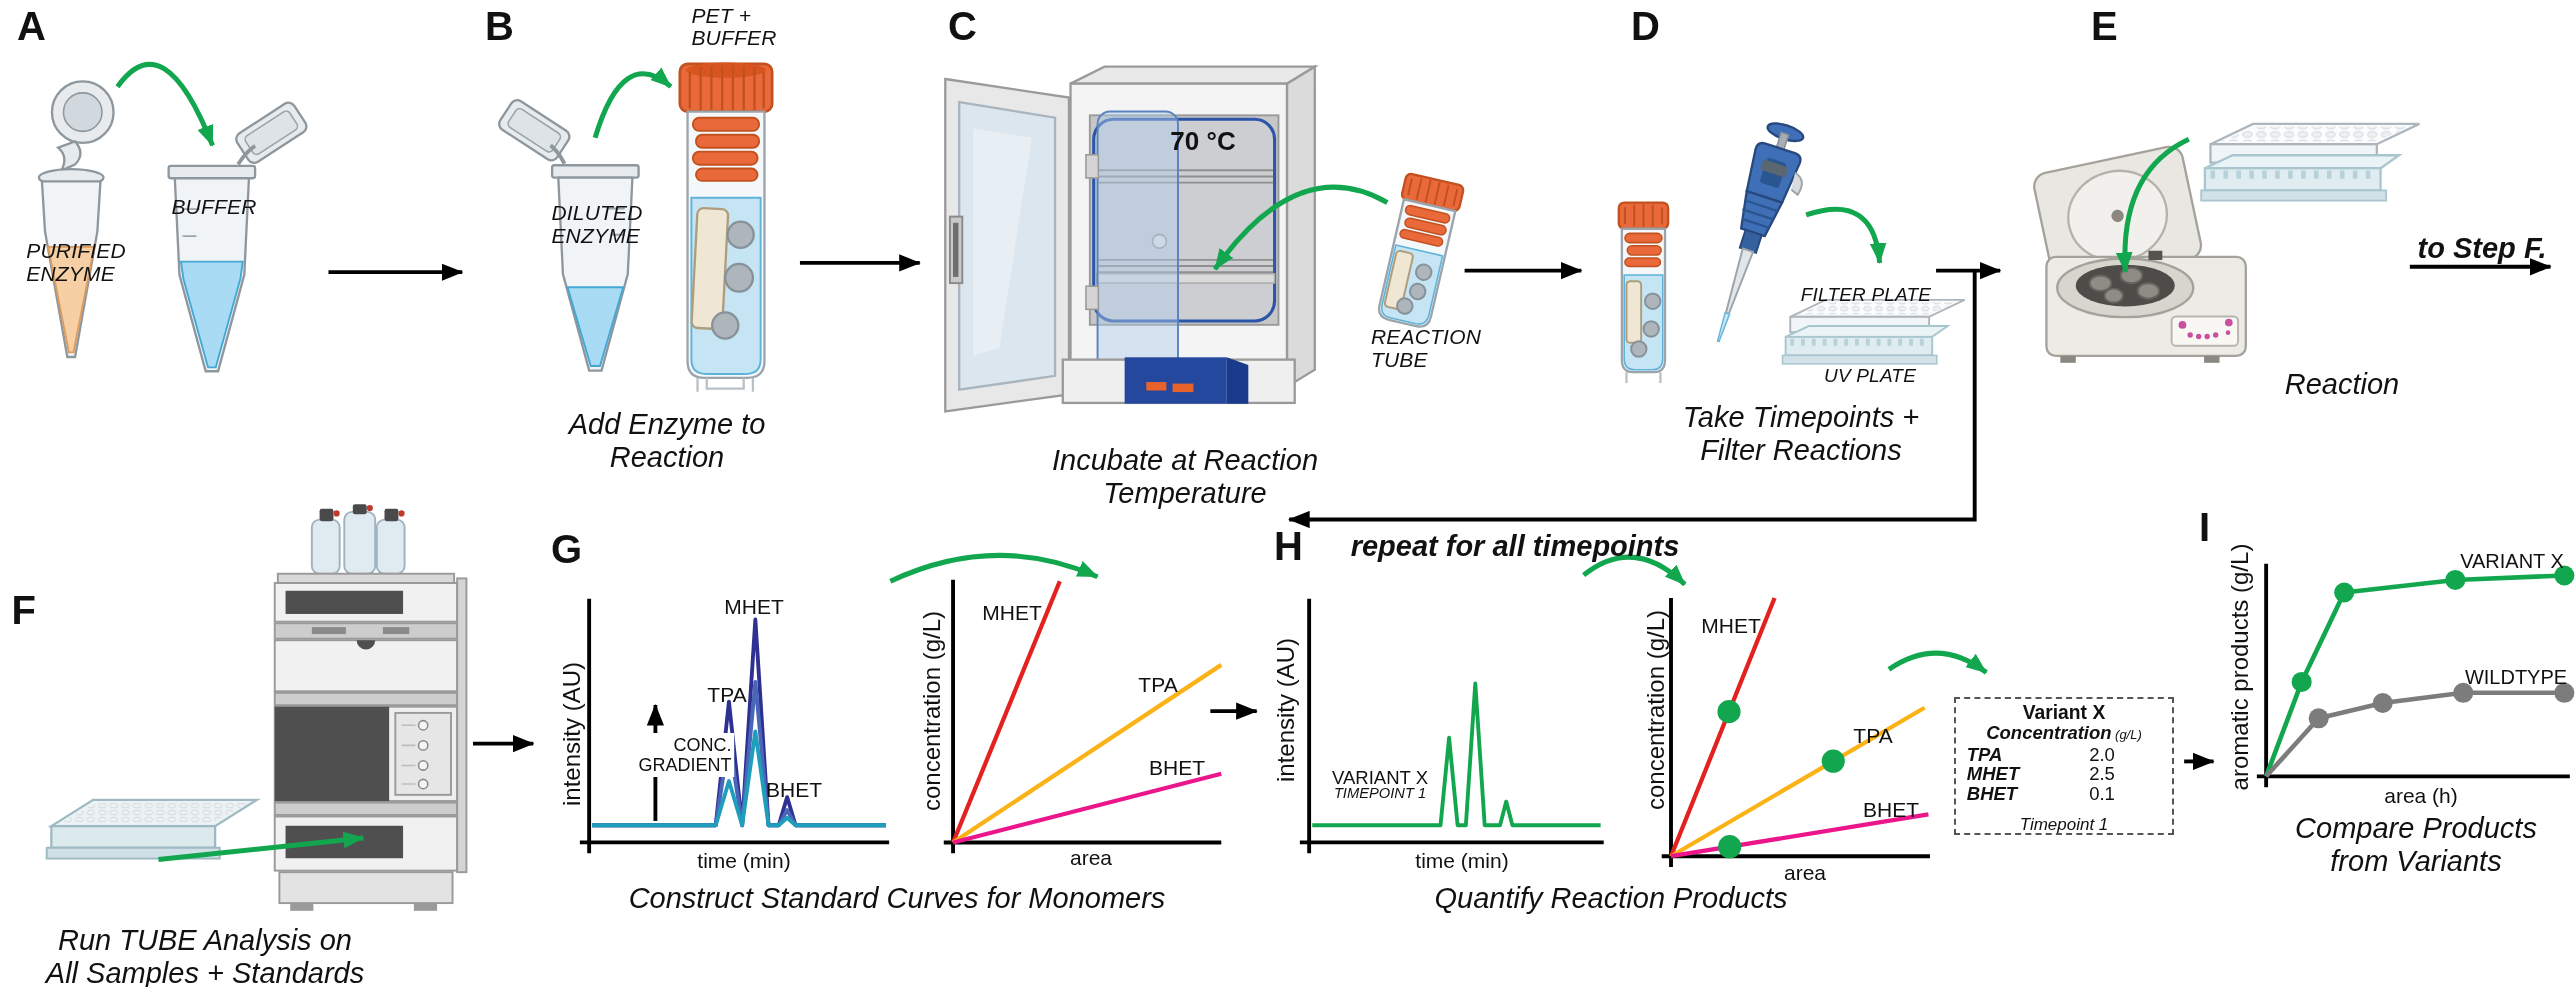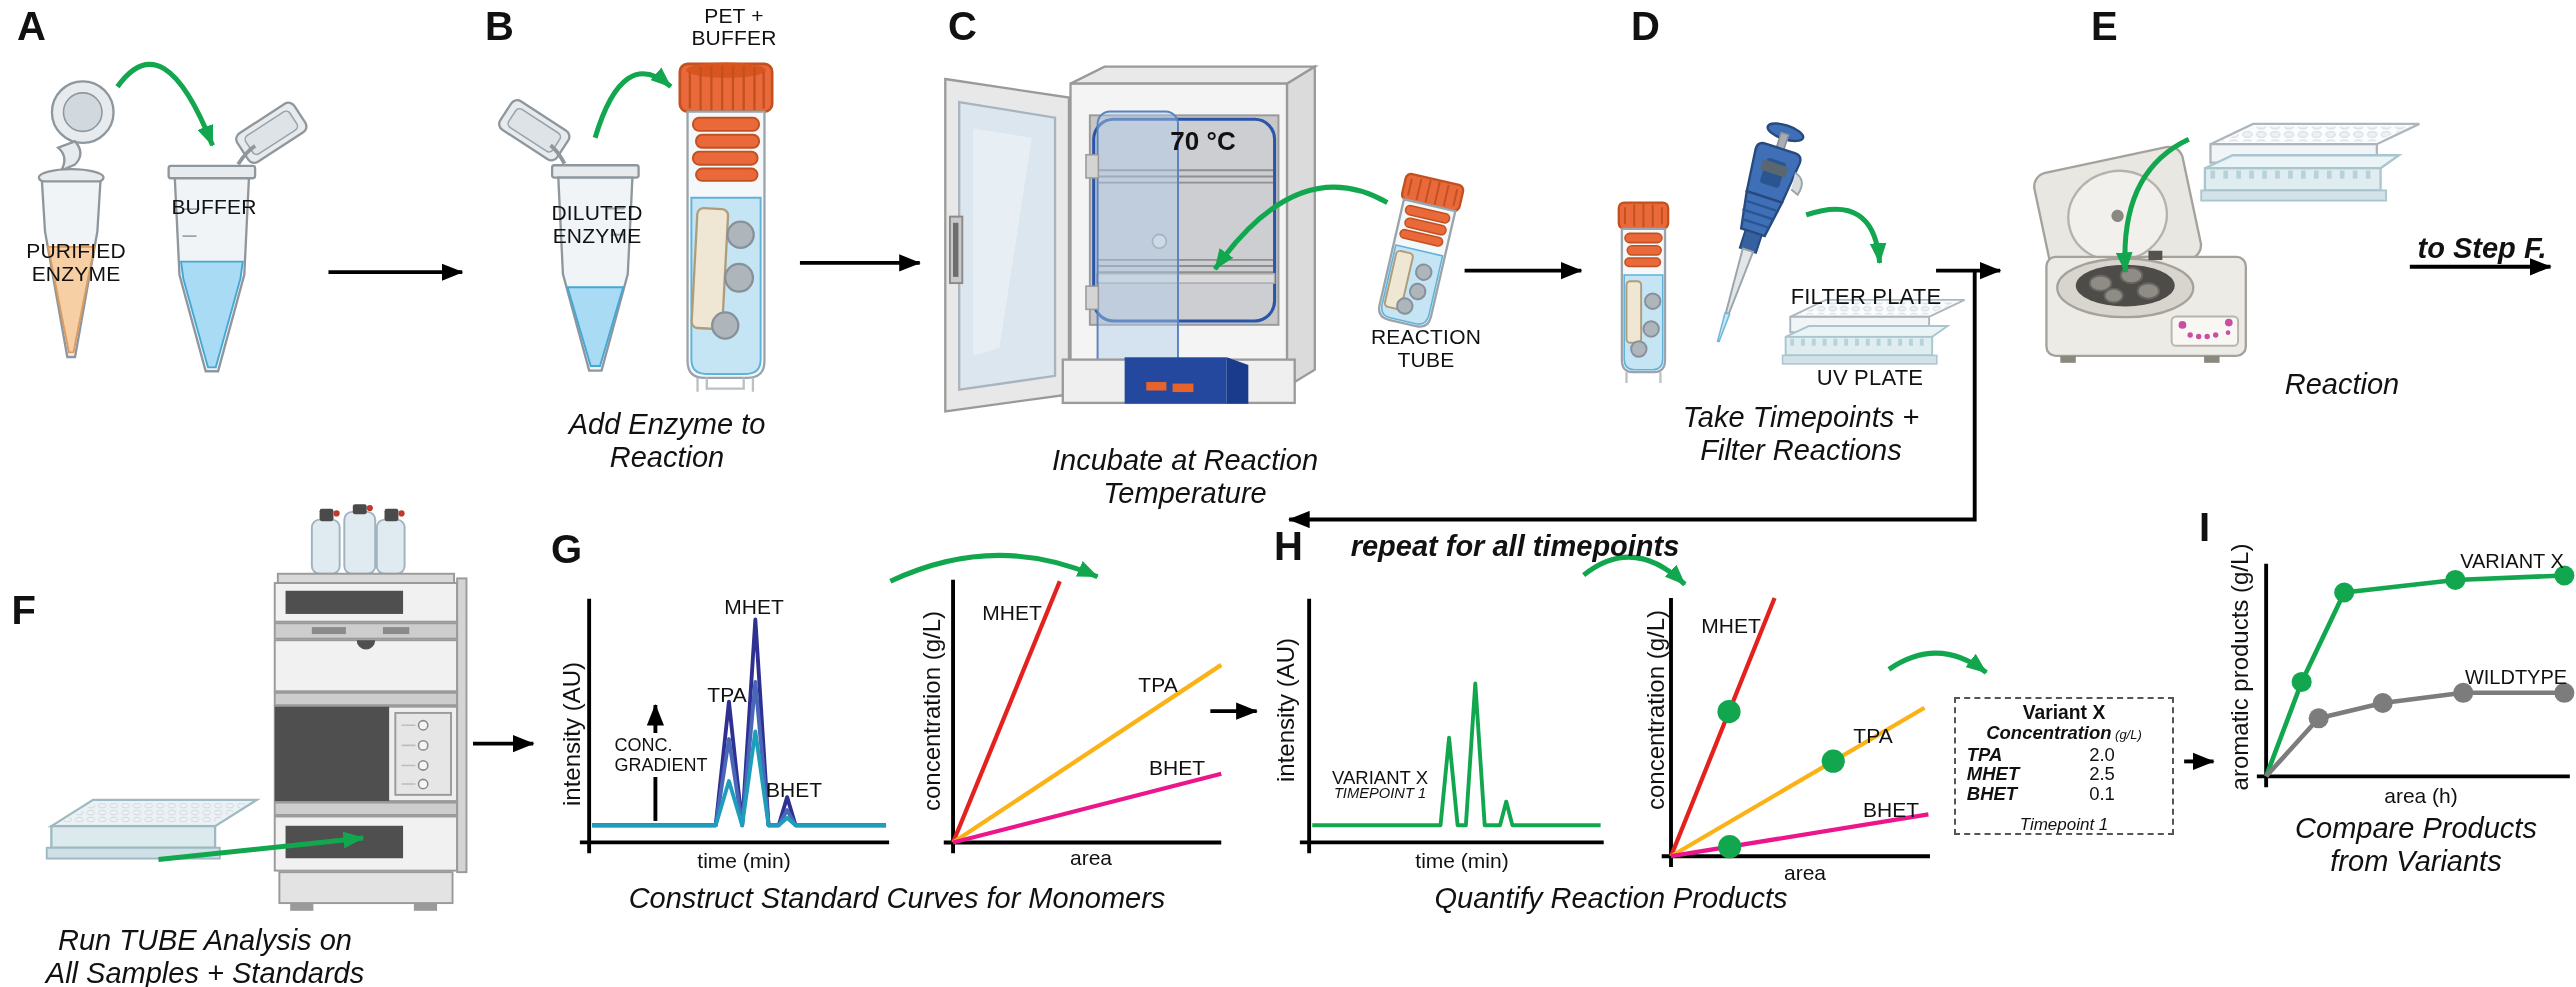--- a/index.html
+++ b/index.html
@@ -1,29 +1,29 @@
 <!DOCTYPE html>
 <html style="font-size:12.4px"><head>
 <meta charset="utf-8">
 <style>
   html,body{margin:0;padding:0;background:#fff;}
   body{font-family:"Liberation Sans","DejaVu Sans",sans-serif;color:#111;}
   #canvas{position:relative;width:2576px;height:988px;background:#fff;overflow:hidden;}
   .abs{position:absolute;}
   .letter{position:absolute;font-weight:700;font-size:40px;line-height:1;}
-  .lbl{position:absolute;font-size:21px;line-height:1.08;text-align:center;letter-spacing:0.2px;transform:translateX(-50%);}
-  .lblbig{font-size:22px;}
+  .lbl{position:absolute;font-size:21px;line-height:1.08;text-align:left;letter-spacing:0.2px;transform:translateX(-50%);font-style:italic;}
+  .lblbig{font-size:19px;}
   .nowrap{white-space:nowrap;}
   .cap{position:absolute;font-style:italic;font-size:29px;line-height:1.14;text-align:center;transform:translateX(-50%);white-space:nowrap;}
   .bi{font-weight:700;}
   .vlab{position:absolute;font-size:24px;white-space:nowrap;transform:translate(-50%,-50%) rotate(-90deg);}
   .temp{position:absolute;font-weight:700;font-size:26px;transform:translateX(-50%);white-space:nowrap;}
   .plotlbl{position:absolute;font-size:21px;transform:translateX(-50%);white-space:nowrap;}
   .small-it{font-style:italic;font-size:14.7px;}
-  .concgrad{position:absolute;font-size:18px;line-height:1.15;text-align:left;transform:translateX(-50%);background:#fff;padding:1.5px 2.3px;}
+  .concgrad{position:absolute;font-size:18px;line-height:1.15;text-align:right;transform:translateX(-50%);background:#fff;padding:1.5px 2.3px;margin-left:24px;}
   svg.ill,svg.plot{position:absolute;overflow:visible;}
   #tableX{position:absolute;border:2.3px dashed #555;box-sizing:border-box;background:#fff;}
   .trow{display:flex;font-size:18.5px;line-height:19.3px;padding:0 10.8px;}
   .tl{font-weight:700;font-style:italic;width:76px;text-align:left;}
   .tv{flex:1;text-align:center;}
 </style>
 </head>
 <body>
 
 <div id="canvas">

